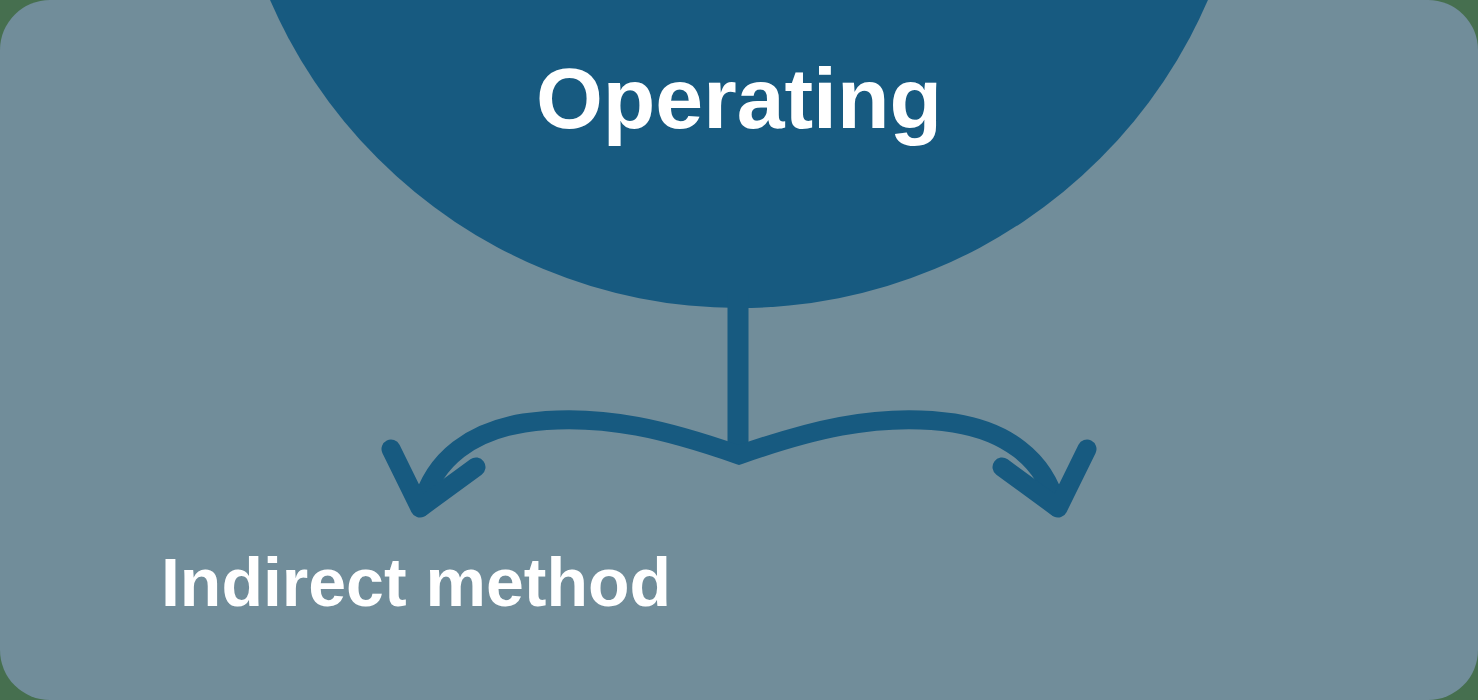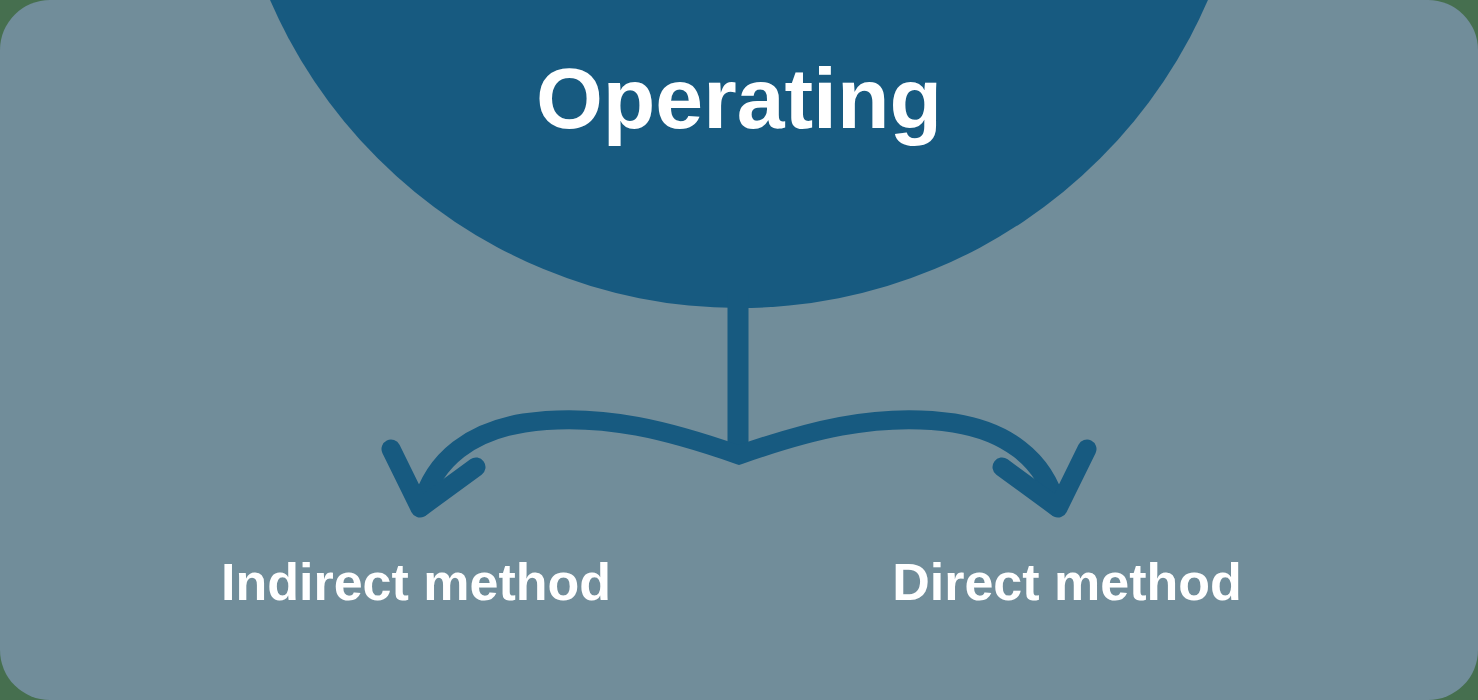--- a/index.html
+++ b/index.html
@@ -44,21 +44,21 @@
     margin-top: 8px;
   }
   .root-title .line {
     display: block;
   }
   .branch-label {
     position: absolute;
     top: 552px;
     transform: translateX(-50%);
     color: #FFFFFF;
-    font-size: 52px;
+    font-size: 68px;
     font-weight: 700;
     line-height: 60px;
     white-space: nowrap;
   }
   .branch-label.left  { left: 416px; }
   .branch-label.right { left: 1067px; }
 </style>
 </head>
 <body>
 
@@ -77,16 +77,15 @@
 
       <path d="M 1087 449 L 1058 508 L 1002 467" fill="none" stroke="#175A80" stroke-width="19" stroke-linecap="round" stroke-linejoin="round"></path>
     </svg>
 
     <div class="root-title">
       <span class="line">Operating</span>
     </div>
 
     <div class="branch-label left">Indirect method</div>
 
-    <div class="branch-label right">Direct method</div>
 
   </div>
 </div>
 
 </body></html>

